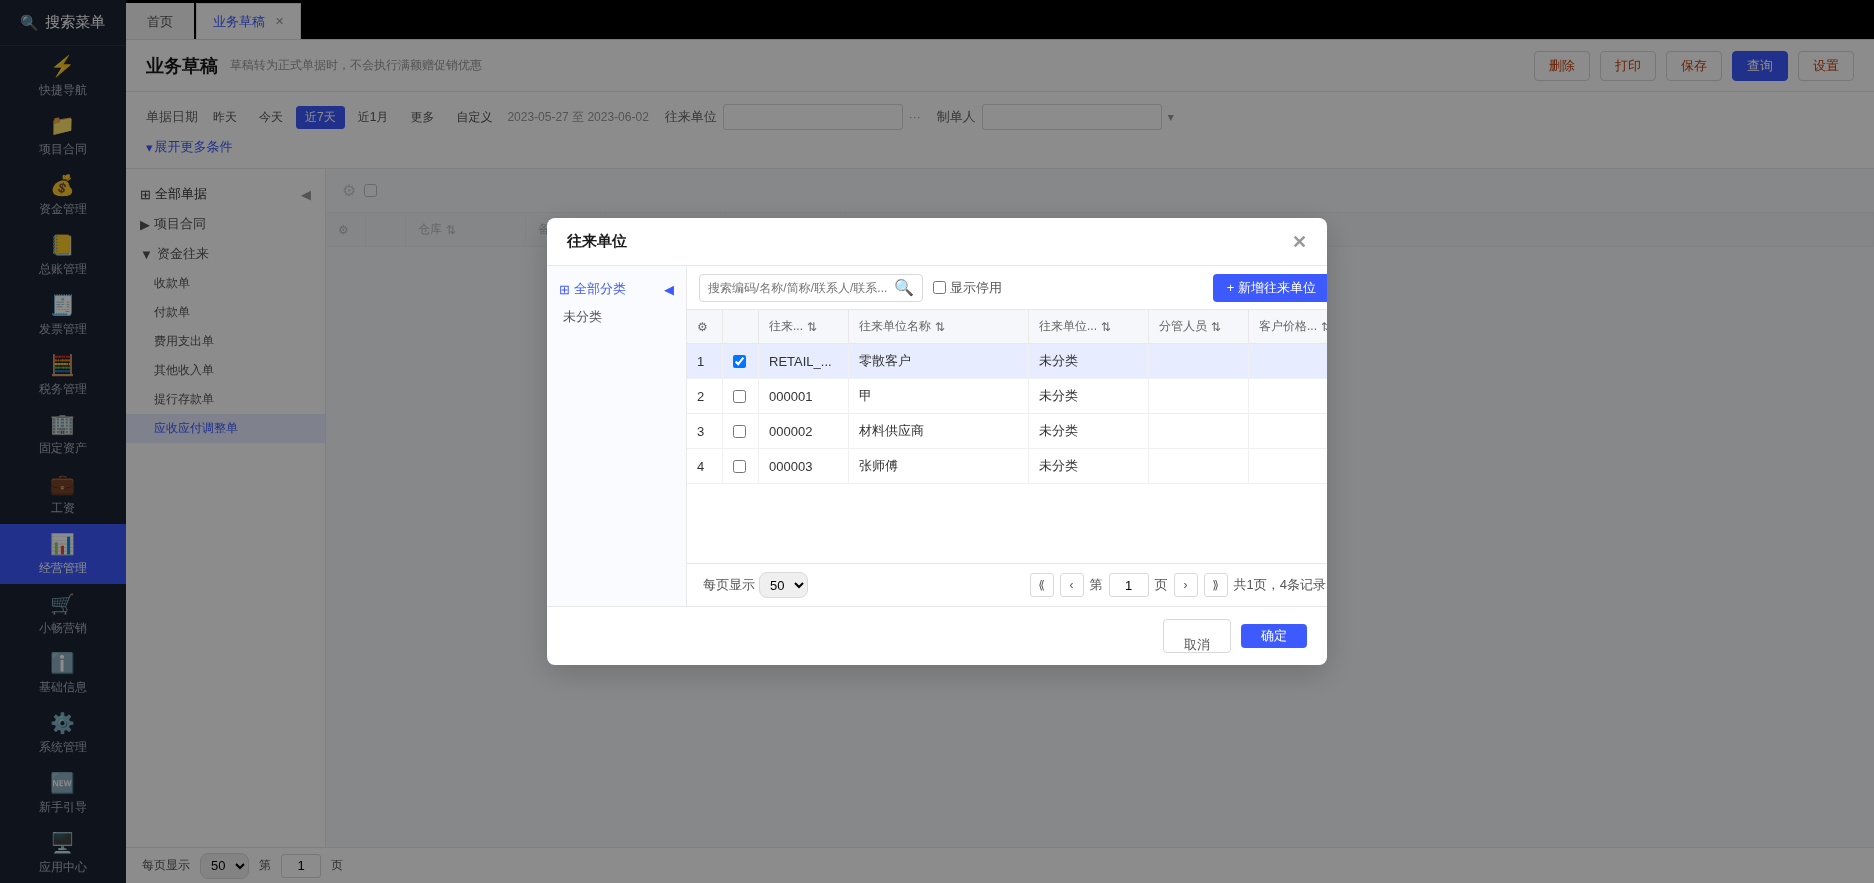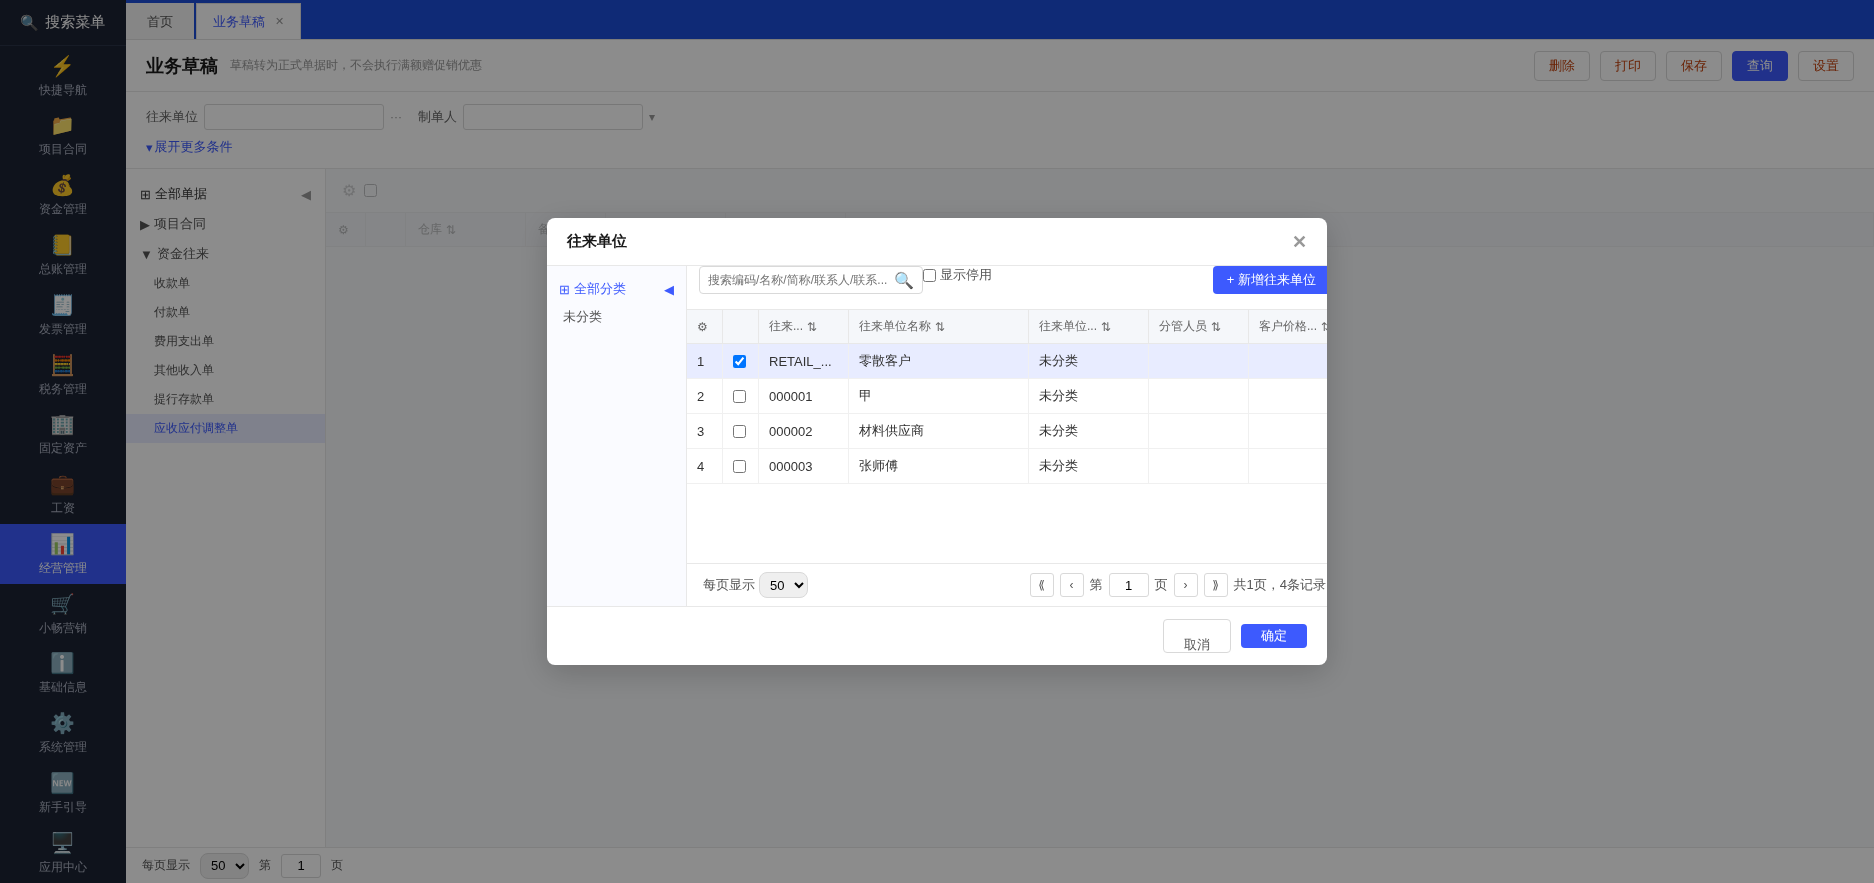--- a/index.html
+++ b/index.html
@@ -19,21 +19,21 @@
       transition: background 0.2s;
     }
     .sidebar-item.active { background: #3d5afe; color: #fff; }
     .sidebar-item .icon { font-size: 20px; }
 
     
     .main { flex: 1; display: flex; flex-direction: column; overflow: hidden; }
 
     
     .tabbar {
-      height: 40px; background: #1d4ed8; border-bottom: 1px solid #e0e0e0;
+      height: 40px; background: #000000; border-bottom: 1px solid #e0e0e0;
       display: flex; align-items: flex-end; padding-left: 0;
     }
     .tab {
       height: 36px; padding: 0 16px; display: flex; align-items: center; gap: 6px;
       font-size: 13px; color: #555; cursor: pointer; border: 1px solid transparent;
       border-bottom: none; background: #f5f5f5; margin-right: 2px;
     }
     .tab.active {
       background: #fff; color: #3d5afe; border-color: #e0e0e0; border-bottom-color: #fff;
       font-weight: 500;
@@ -127,21 +127,21 @@
     }
     .dialog-left-header {
       display: flex; align-items: center; justify-content: space-between; padding: 4px 12px;
       font-size: 13px; color: #3d5afe; font-weight: 500; cursor: pointer;
     }
     .dialog-left-item {
       padding: 6px 16px; font-size: 13px; color: #555; cursor: pointer;
     }
     .dialog-right { flex: 1; display: flex; flex-direction: column; }
     .dialog-toolbar {
-      height: 44px; display: flex; align-items: flex-start; padding: 0 12px; 
+      height: 44px; display: flex; align-items: center; padding: 0 12px; gap: 10px;
       border-bottom: 1px solid #e8e8e8;
     }
     .search-box {
       display: flex; align-items: center; border: 1px solid #d9d9d9; border-radius: 4px;
       padding: 0 8px; height: 28px; gap: 6px; background: #fff;
     }
     .search-box input {
       border: none; outline: none; font-size: 12px; color: #555; width: 180px; background: transparent;
     }
     .checkbox-label { display: flex; align-items: center; gap: 4px; font-size: 13px; color: #555; cursor: pointer; }
@@ -281,20 +281,32 @@
       <button class="btn-header">删除</button>
       <button class="btn-header">打印</button>
       <button class="btn-header">保存</button>
       <button class="btn-header btn-header-primary">查询</button>
       <button class="btn-header">设置</button>
     </div>
   </div>
 
   <div class="filter-bar">
     <div class="filter-row">
+      <div class="filter-item">
+        <span class="filter-label">单据日期</span>
+        <div class="filter-date-btns">
+          <span class="date-btn">昨天</span>
+          <span class="date-btn">今天</span>
+          <span class="date-btn active">近7天</span>
+          <span class="date-btn">近1月</span>
+          <span class="date-btn">更多</span>
+          <span class="date-btn">自定义</span>
+        </div>
+        <span class="date-range">2023-05-27 至 2023-06-02</span>
+      </div>
       <div class="filter-item">
         <span class="filter-label">往来单位</span>
         <input type="text" style="border: 1px solid rgb(217, 217, 217); border-radius: 3px; height: 26px; padding: 0px 8px; font-size: 13px; width: 180px;">
         <span style="color:#999;font-size:12px;">···</span>
       </div>
       <div class="filter-item">
         <span class="filter-label">制单人</span>
         <input type="text" style="border: 1px solid rgb(217, 217, 217); border-radius: 3px; height: 26px; padding: 0px 8px; font-size: 13px; width: 180px;">
         <span style="color:#999;font-size:12px;">▾</span>
       </div>

